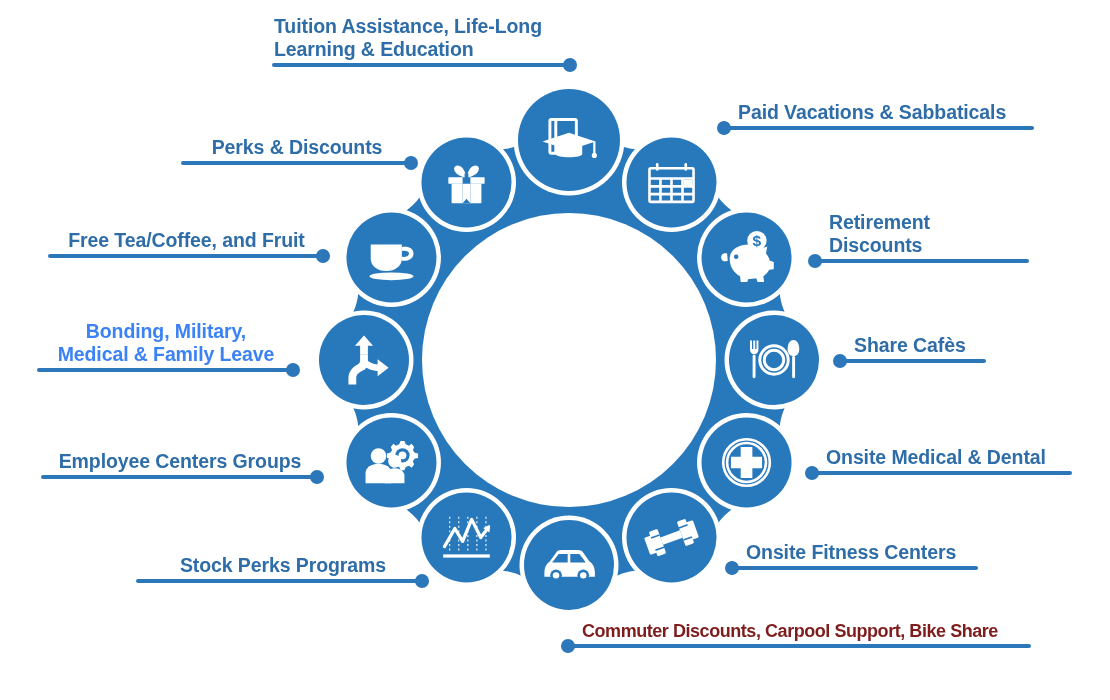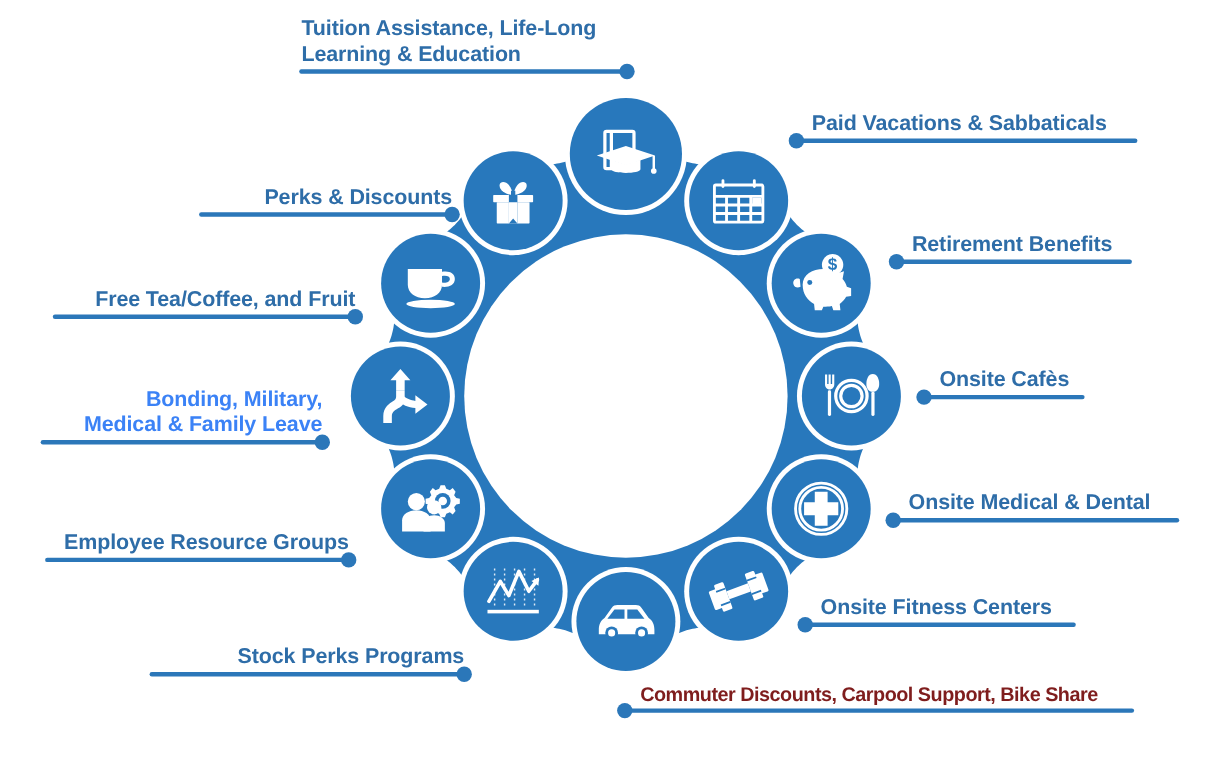--- a/index.html
+++ b/index.html
@@ -20,21 +20,21 @@
   .callout .ctext{
     font-weight:bold;
     font-size:19.5px;
     line-height:1.18;
     letter-spacing:-0.1px;
     white-space:pre-line;
     margin:0;
     padding:0 2px 2px 2px;
   }
   .callout.right .ctext{text-align:left;}
-  .callout.left  .ctext{text-align:right;margin-top:32px;}
+  .callout.left  .ctext{text-align:center;}
   .callout .rule{
     position:relative;
     height:4px;
     border-radius:2px;
   }
   .callout .dot{
     position:absolute;
     width:14px;height:14px;
     border-radius:50%;
     top:-5px;
@@ -249,28 +249,28 @@
   </div>
 
   <div class="callout right" style="left:722px;top:101px;width:312px;">
     <div class="ctext" style="padding-left: 16px; color: rgb(46, 109, 168);">Paid Vacations &amp; Sabbaticals</div>
     <div class="rule" style="width: 312px; background: rgb(43, 119, 185);">
       <span class="dot" style="background: rgb(43, 119, 185);"></span>
     </div>
   </div>
 
   <div class="callout right" style="left:813px;top:211px;width:216px;">
-    <div class="ctext" style="padding-left: 16px; color: rgb(46, 109, 168);">Retirement Benefits</div>
+    <div class="ctext" style="padding-left: 16px; color: rgb(46, 109, 168);">Retirement Discounts</div>
     <div class="rule" style="width: 216px; background: rgb(43, 119, 185);">
       <span class="dot" style="background: rgb(43, 119, 185);"></span>
     </div>
   </div>
 
   <div class="callout right" style="left:838px;top:334px;width:148px;">
-    <div class="ctext" style="padding-left: 16px; color: rgb(46, 109, 168);">Onsite Cafès</div>
+    <div class="ctext" style="padding-left: 16px; color: rgb(46, 109, 168);">Share Cafès</div>
     <div class="rule" style="width: 148px; background: rgb(43, 119, 185);">
       <span class="dot" style="background: rgb(43, 119, 185);"></span>
     </div>
   </div>
 
   <div class="callout right" style="left:730px;top:541px;width:248px;">
     <div class="ctext" style="padding-left: 16px; color: rgb(46, 109, 168);">Onsite Fitness Centers</div>
     <div class="rule" style="width: 248px; background: rgb(43, 119, 185);">
       <span class="dot" style="background: rgb(43, 119, 185);"></span>
     </div>
@@ -291,21 +291,21 @@
   </div>
 
   <div class="callout left" style="left:136px;top:554px;width:288px;">
     <div class="ctext" style="padding-left: 8px; color: rgb(46, 109, 168);">Stock Perks Programs</div>
     <div class="rule" style="width: 288px; background: rgb(43, 119, 185);">
       <span class="dot" style="background: rgb(43, 119, 185);"></span>
     </div>
   </div>
 
   <div class="callout left" style="left:41px;top:450px;width:278px;">
-    <div class="ctext" style="color: rgb(46, 109, 168);">Employee Resource Groups</div>
+    <div class="ctext" style="color: rgb(46, 109, 168);">Employee Centers Groups</div>
     <div class="rule" style="width: 278px; background: rgb(43, 119, 185);">
       <span class="dot" style="background: rgb(43, 119, 185);"></span>
     </div>
   </div>
 
   <div class="callout left" style="left:37px;top:320px;width:258px;">
     <div class="ctext" style="color: #3b82f6;">Bonding, Military,
 Medical &amp; Family Leave</div>
     <div class="rule" style="width: 258px; background: rgb(43, 119, 185);">
       <span class="dot" style="background: rgb(43, 119, 185);"></span>

